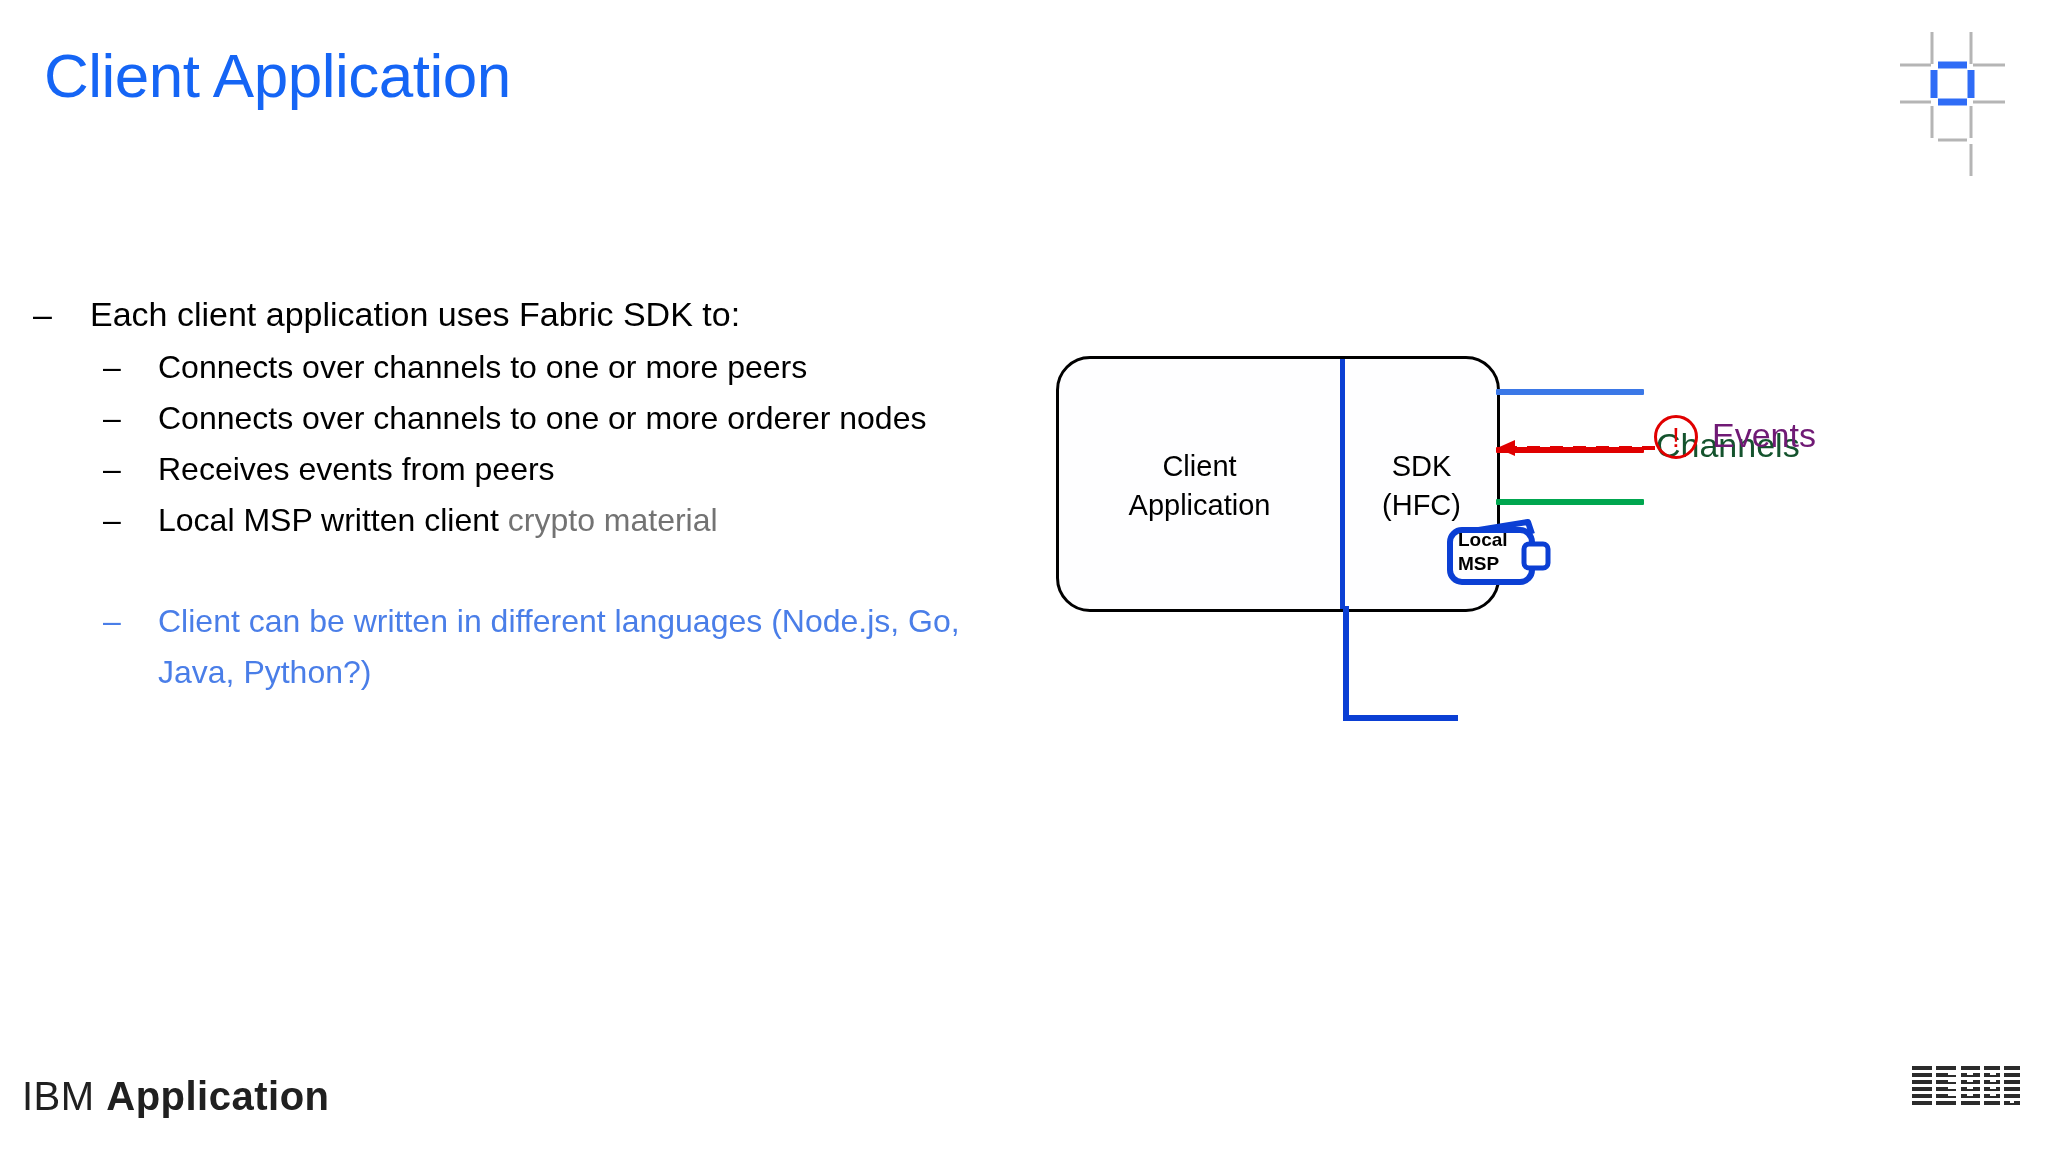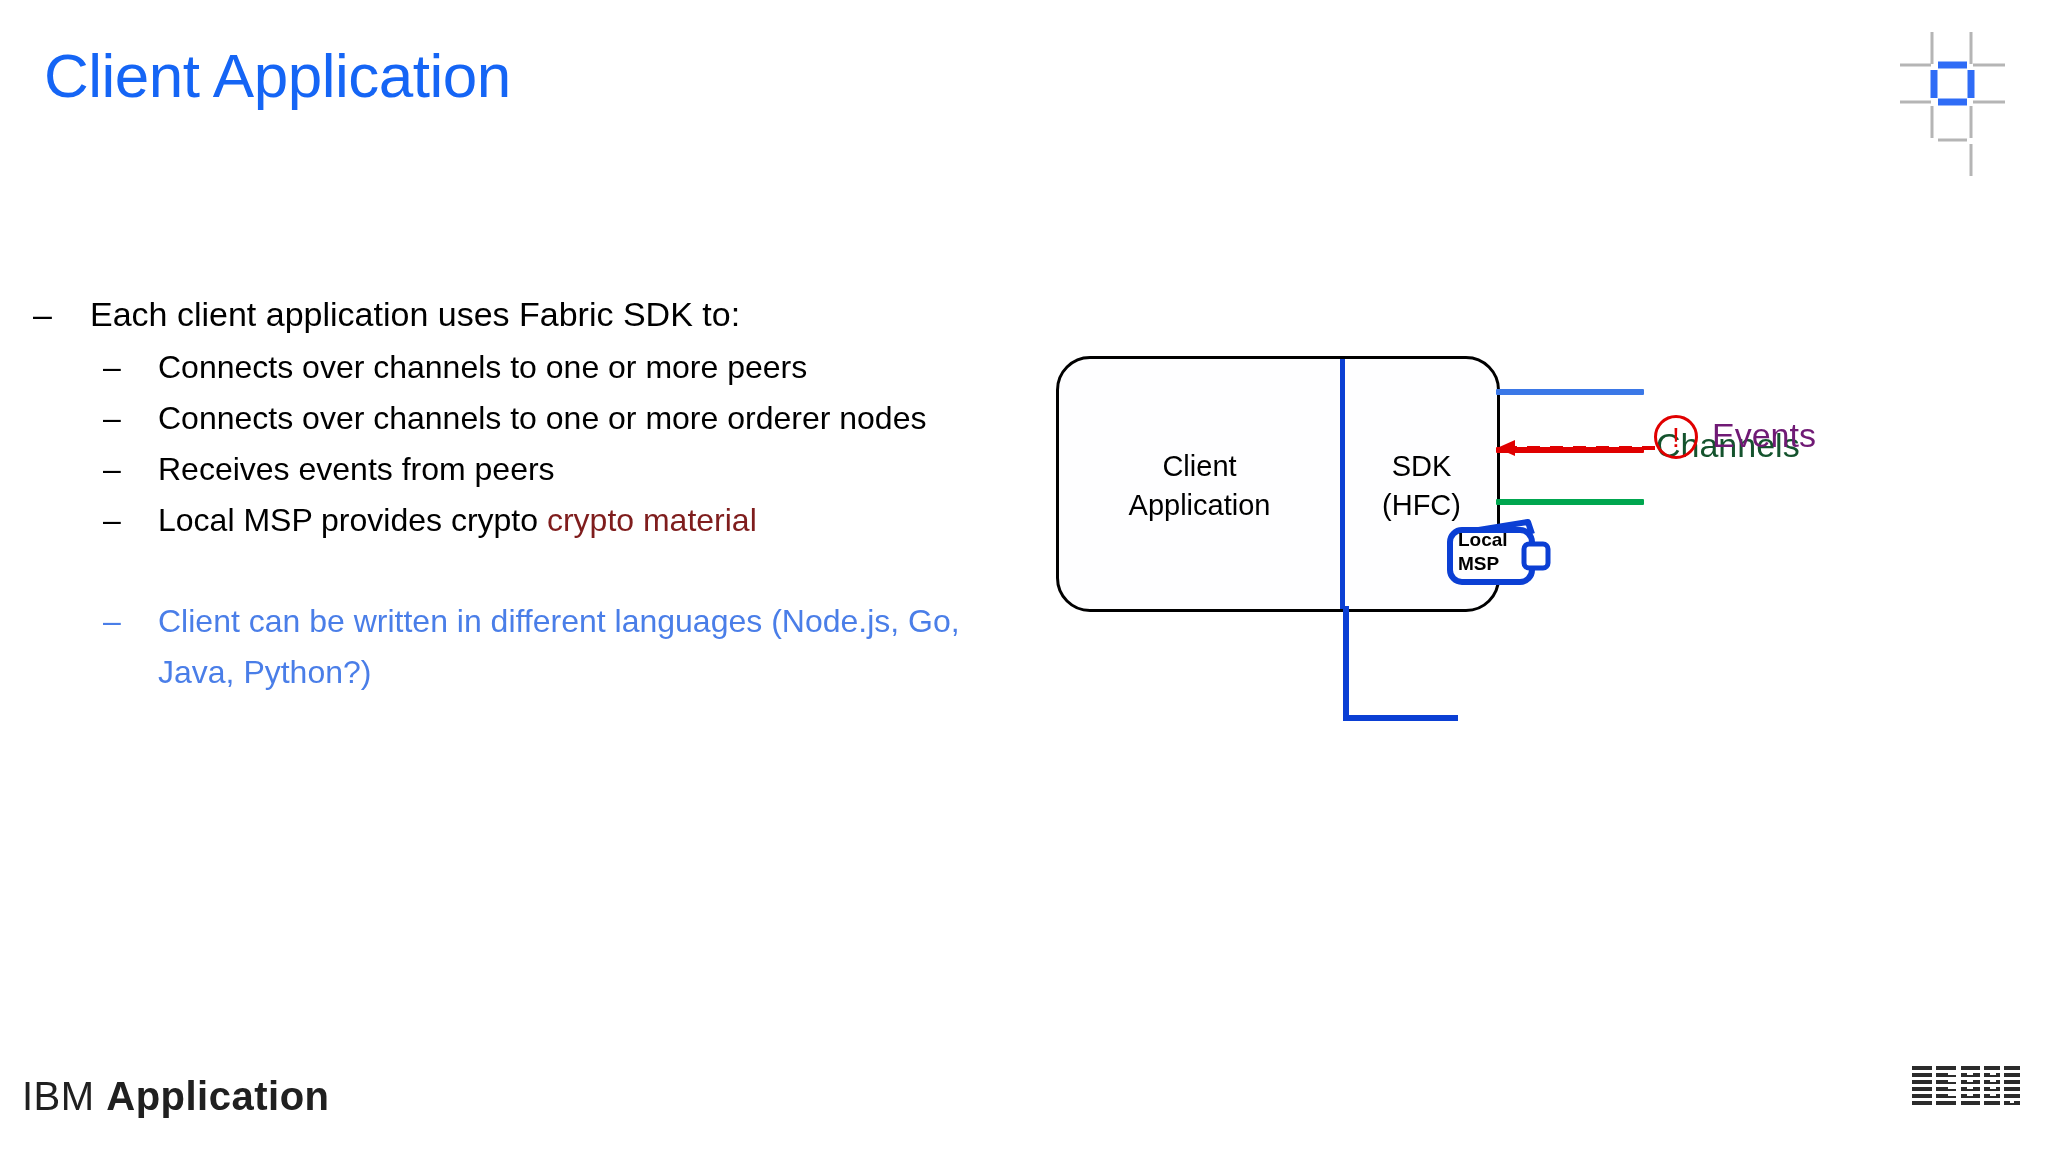--- a/index.html
+++ b/index.html
@@ -65,21 +65,21 @@
     line-height: 51px;
     color: #000000;
     padding-left: 130px;
   }
   .b2 .dash {
     position: absolute;
     left: 75px;
     top: 0;
   }
   .b2.blue, .b2.blue .dash { color: #4a7ee8; }
-  .accent { color: #7f1d1d; }
+  .accent { color: #737373; }
   .gap { height: 50px; }
 
   
   .diagram {
     position: absolute;
     left: 1040px;
     top: 330px;
     width: 900px;
     height: 470px;
   }
@@ -277,21 +277,21 @@
       <span>Connects over channels to one or more orderer nodes</span>
     </div>
 
     <div class="b2">
       <span class="dash">–</span>
       <span>Receives events from peers</span>
     </div>
 
     <div class="b2">
       <span class="dash">–</span>
-      <span>Local MSP provides crypto </span><span class="accent">crypto material</span>
+      <span>Local MSP written client </span><span class="accent">crypto material</span>
     </div>
 
     <div class="gap"></div>
 
     <div class="b2 blue">
       <span class="dash">–</span>
       <span>Client can be written in different languages (Node.js, Go, Java, Python?)</span>
     </div>
 
   </div>

